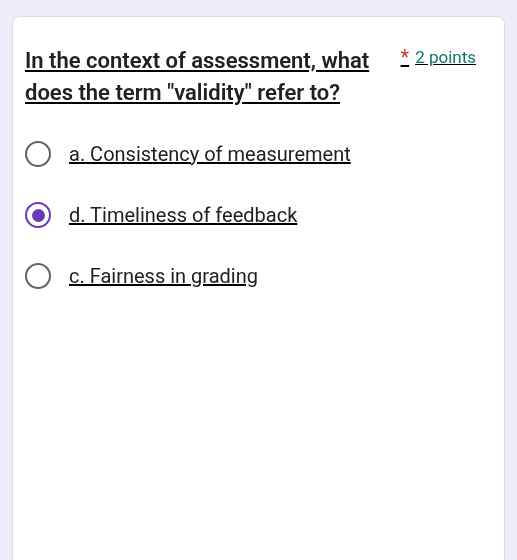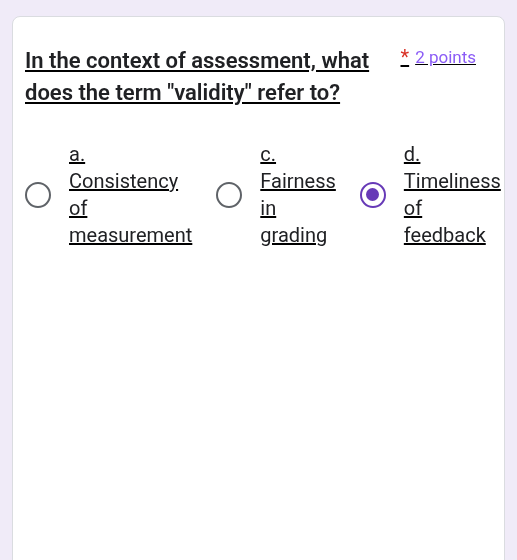--- a/index.html
+++ b/index.html
@@ -44,27 +44,27 @@
     gap: 6px;
     white-space: nowrap;
     padding-top: 2px;
   }
   .required-star {
     color: #d93025;
     font-size: 20px;
     line-height: 1;
   }
   .points-text {
-    color: #8b5cf6;
+    color: #0f766e;
     font-size: 17px;
   }
   .options {
     display: flex;
-    flex-direction: row;
-    gap: 24px;
+    flex-direction: column;
+    gap: 34px;
   }
   .option {
     display: flex;
     align-items: center;
     gap: 18px;
     cursor: pointer;
   }
   .radio {
     width: 26px;
     height: 26px;
@@ -102,21 +102,21 @@
       <span class="required-star">*</span>
       <span class="points-text">2 points</span>
     </div>
   </div>
   <div class="options">
       <div class="option">
         <div class="radio"></div>
         <div class="option-label">a. Consistency of measurement</div>
       </div>
       <div class="option">
+        <div class="radio selected"></div>
+        <div class="option-label">d. Timeliness of feedback</div>
+      </div>
+      <div class="option">
         <div class="radio"></div>
         <div class="option-label">c. Fairness in grading</div>
-      </div>
-      <div class="option">
-        <div class="radio selected"></div>
-        <div class="option-label">d. Timeliness of feedback</div>
       </div>
     </div>
 </div>
 
 </body></html>

